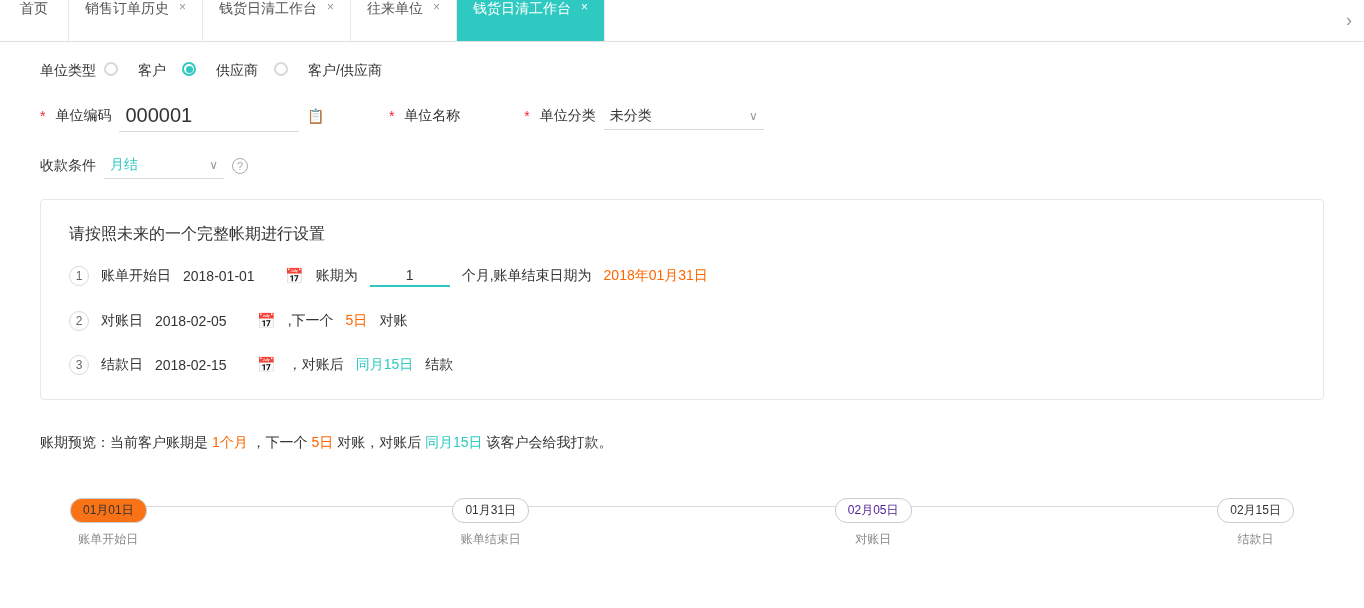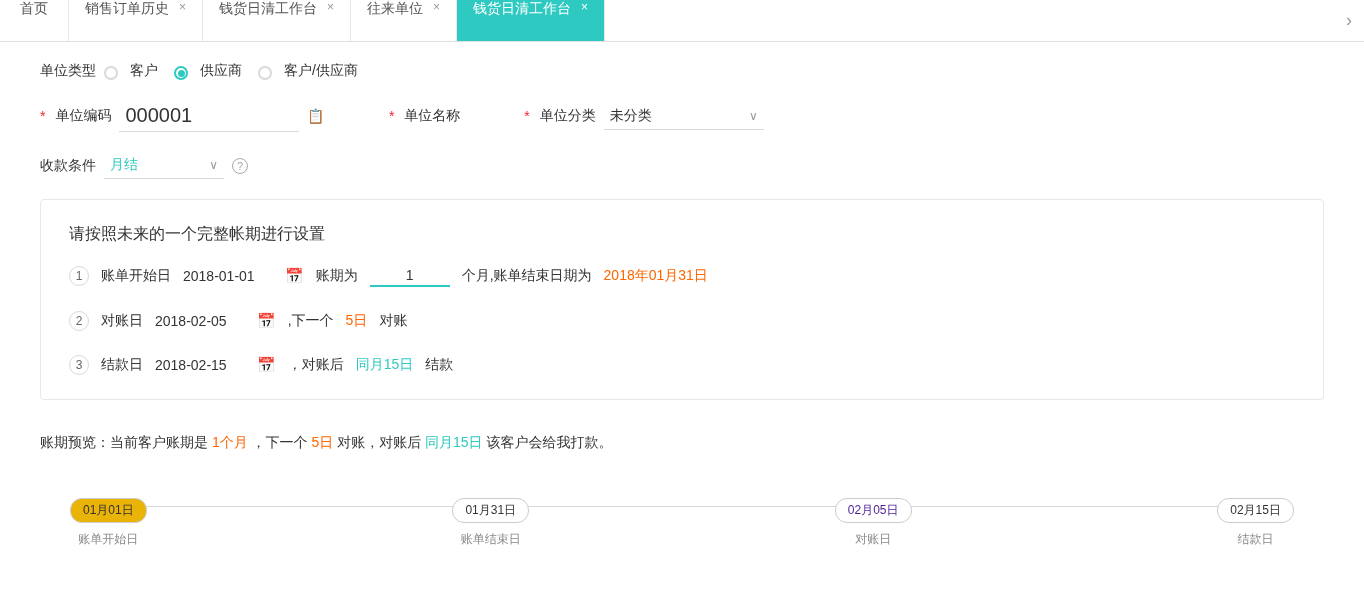--- a/index.html
+++ b/index.html
@@ -81,21 +81,21 @@
       font-size: 20px;
       outline: none;
       color: #333;
       background: transparent;
     }
     .input-md { width: 180px; }
     .input-lg { width: 220px; }
 
     
     .radio-group { display: flex; align-items: center; gap: 16px; }
-    .radio-item { display: flex; align-items: flex-end; gap: 12px; cursor: pointer; }
+    .radio-item { display: flex; align-items: flex-start; gap: 20px; cursor: pointer; }
     .radio-circle {
       width: 14px; height: 14px;
       border-radius: 50%;
       border: 2px solid #d9d9d9;
       display: flex; align-items: center; justify-content: center;
     }
     .radio-circle.checked { border-color: #2ec9c0; }
     .radio-circle.checked::after {
       content: '';
       width: 7px; height: 7px;
@@ -333,21 +333,21 @@
 
       <div style="position: absolute; top: 26px; left: 50px; right: 50px; height: 1px; background: #d9d9d9; z-index: 0;"></div>
 
       <div style="position: absolute; top: 20px; left: 40px; width: 12px; height: 12px; border-radius: 50%; background: #d9d9d9; z-index: 1;"></div>
 
       <div style="position: absolute; top: 20px; right: 40px; width: 12px; height: 12px; border-radius: 50%; background: #d9d9d9; z-index: 1;"></div>
 
       <div style="display: flex; justify-content: space-between; align-items: flex-start; position: relative; z-index: 1;">
 
         <div style="display: flex; flex-direction: column; align-items: center; margin-top: 8px;">
-          <div style="background: #eab308; border: 1px solid #ccc; border-radius: 12px; padding: 3px 12px; font-size: 12px; color: #333;">01月01日</div>
+          <div style="background: #f97316; border: 1px solid #ccc; border-radius: 12px; padding: 3px 12px; font-size: 12px; color: #333;">01月01日</div>
           <div style="font-size: 12px; color: #888; margin-top: 8px;">账单开始日</div>
         </div>
 
         <div style="display: flex; flex-direction: column; align-items: center; margin-top: 8px;">
           <div style="background: #fff; border: 1px solid #ccc; border-radius: 12px; padding: 3px 12px; font-size: 12px; color: #333;">01月31日</div>
           <div style="font-size: 12px; color: #888; margin-top: 8px;">账单结束日</div>
         </div>
 
         <div style="display: flex; flex-direction: column; align-items: center; margin-top: 8px;">
           <div style="background: #fff; border: 1px solid #ccc; border-radius: 12px; padding: 3px 12px; font-size: 12px; color: #4c1d95;">02月05日</div>

